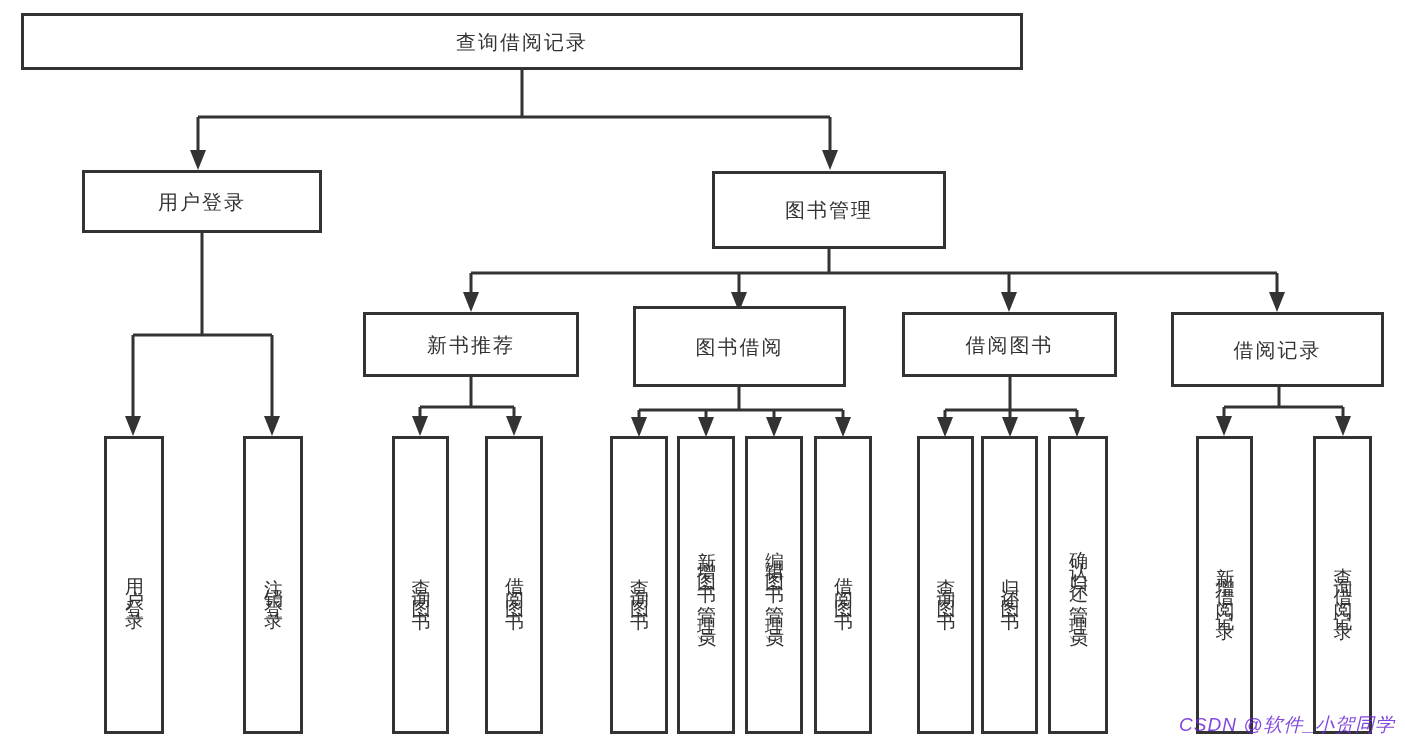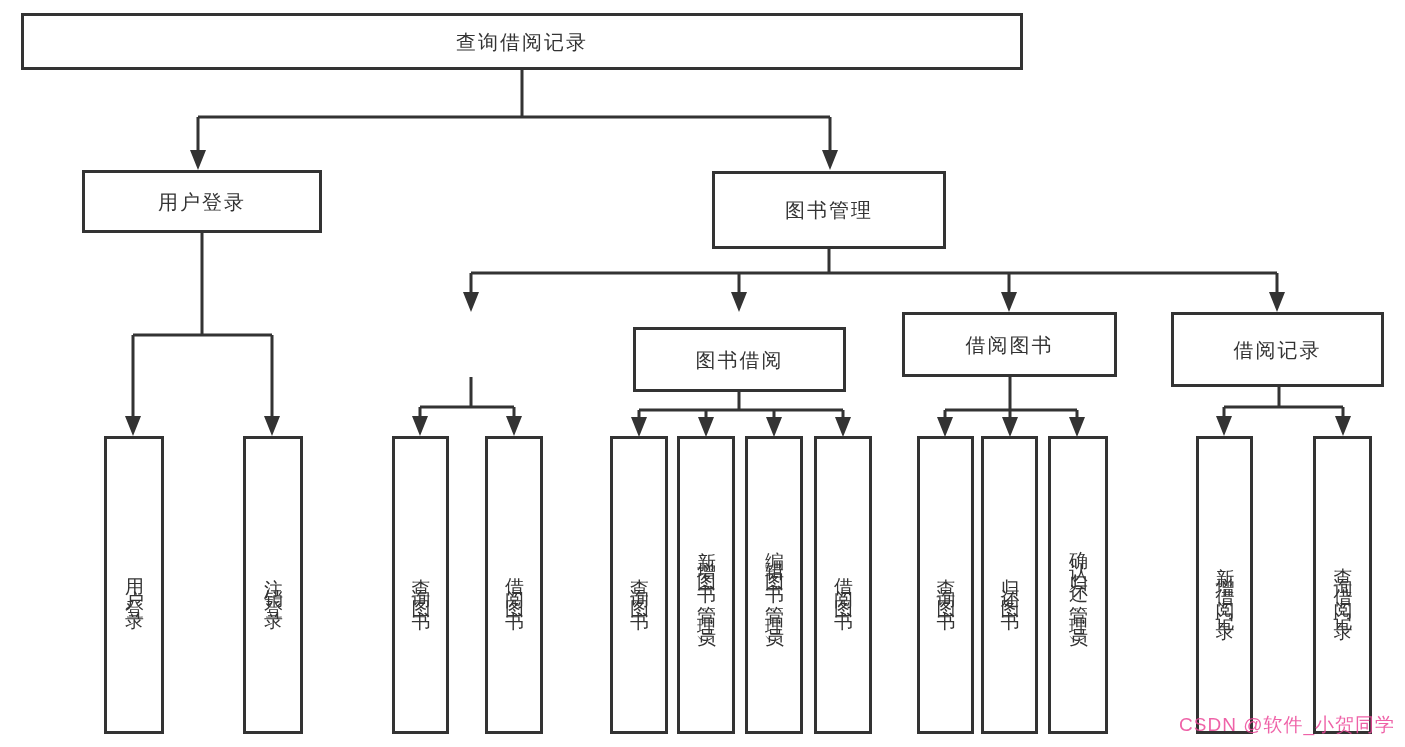--- a/index.html
+++ b/index.html
@@ -12,21 +12,21 @@
     position:absolute;box-sizing:border-box;border:3px solid #333333;background:#ffffff;
     display:flex;align-items:center;justify-content:center;
     font-size:20px;color:#333333;letter-spacing:2px;line-height:1.2;
   }
   .box.v{
     writing-mode:vertical-rl;text-orientation:mixed;
     letter-spacing:11px;font-size:19px;text-align:center;
   }
   .watermark{
     position:absolute;right:10px;top:712px;font-size:19px;letter-spacing:1px;
-    color:#ec4899;opacity:0.85;z-index:5;white-space:nowrap;
+    color:#6d28d9;opacity:0.85;z-index:5;white-space:nowrap;font-style:italic;
   }
 </style>
 </head>
 <body>
 
 <div class="canvas">
 
   <svg class="connector-layer" width="1405" height="747" viewBox="0 0 1405 747" xmlns="http://www.w3.org/2000/svg">
     <path fill="none" stroke="#333333" stroke-width="3" d="
       M522 70 V117 M198 117 H830 M198 117 V152 M830 117 V152
@@ -47,21 +47,22 @@
       M937 417 H953 L945 437 Z  M1002 417 H1018 L1010 437 Z
       M1069 417 H1085 L1077 437 Z
       M1216 416 H1232 L1224 436 Z  M1335 416 H1351 L1343 436 Z"></path>
   </svg>
 
   <div class="box" style="left:21px;top:13px;width:1002px;height:57px">查询借阅记录</div>
 
   <div class="box" style="left:82px;top:170px;width:240px;height:63px">用户登录</div>
   <div class="box" style="left:712px;top:171px;width:234px;height:78px">图书管理</div>
 
-  <div class="box" style="left:633px;top:327px;width:213px;height:65px">图书借阅</div>
+  <div class="box" style="left:363px;top:312px;width:216px;height:65px">新书推荐</div>
+  <div class="box" style="left:633px;top:306px;width:213px;height:81px">图书借阅</div>
   <div class="box" style="left:902px;top:312px;width:215px;height:65px">借阅图书</div>
   <div class="box" style="left:1171px;top:312px;width:213px;height:75px">借阅记录</div>
 
   <div class="box v" style="left:104px;top:436px;width:60px;height:298px">用户登录</div>
   <div class="box v" style="left:243px;top:436px;width:60px;height:298px">注销登录</div>
 
   <div class="box v" style="left:392px;top:436px;width:57px;height:298px">查询图书</div>
   <div class="box v" style="left:485px;top:436px;width:58px;height:298px">借阅图书</div>
 
   <div class="box v" style="left:610px;top:436px;width:58px;height:298px">查询图书</div>

